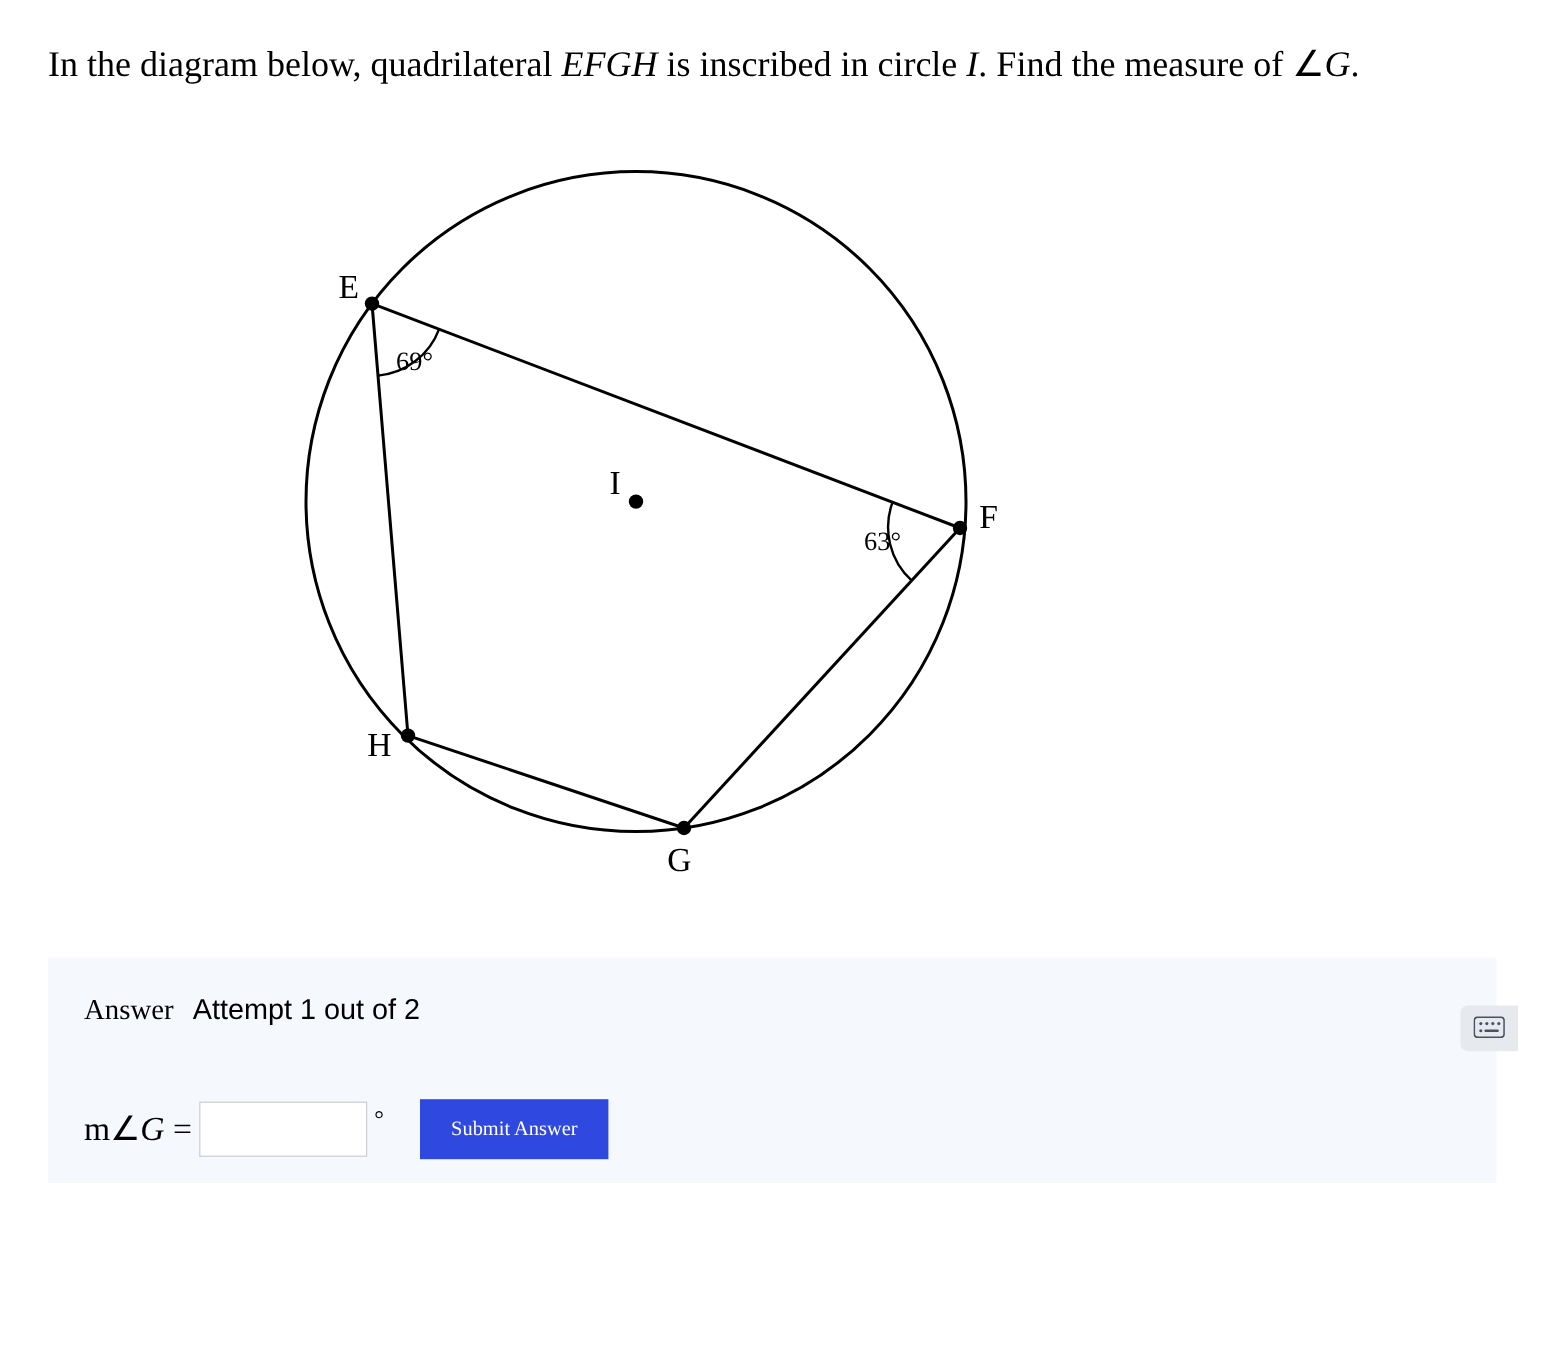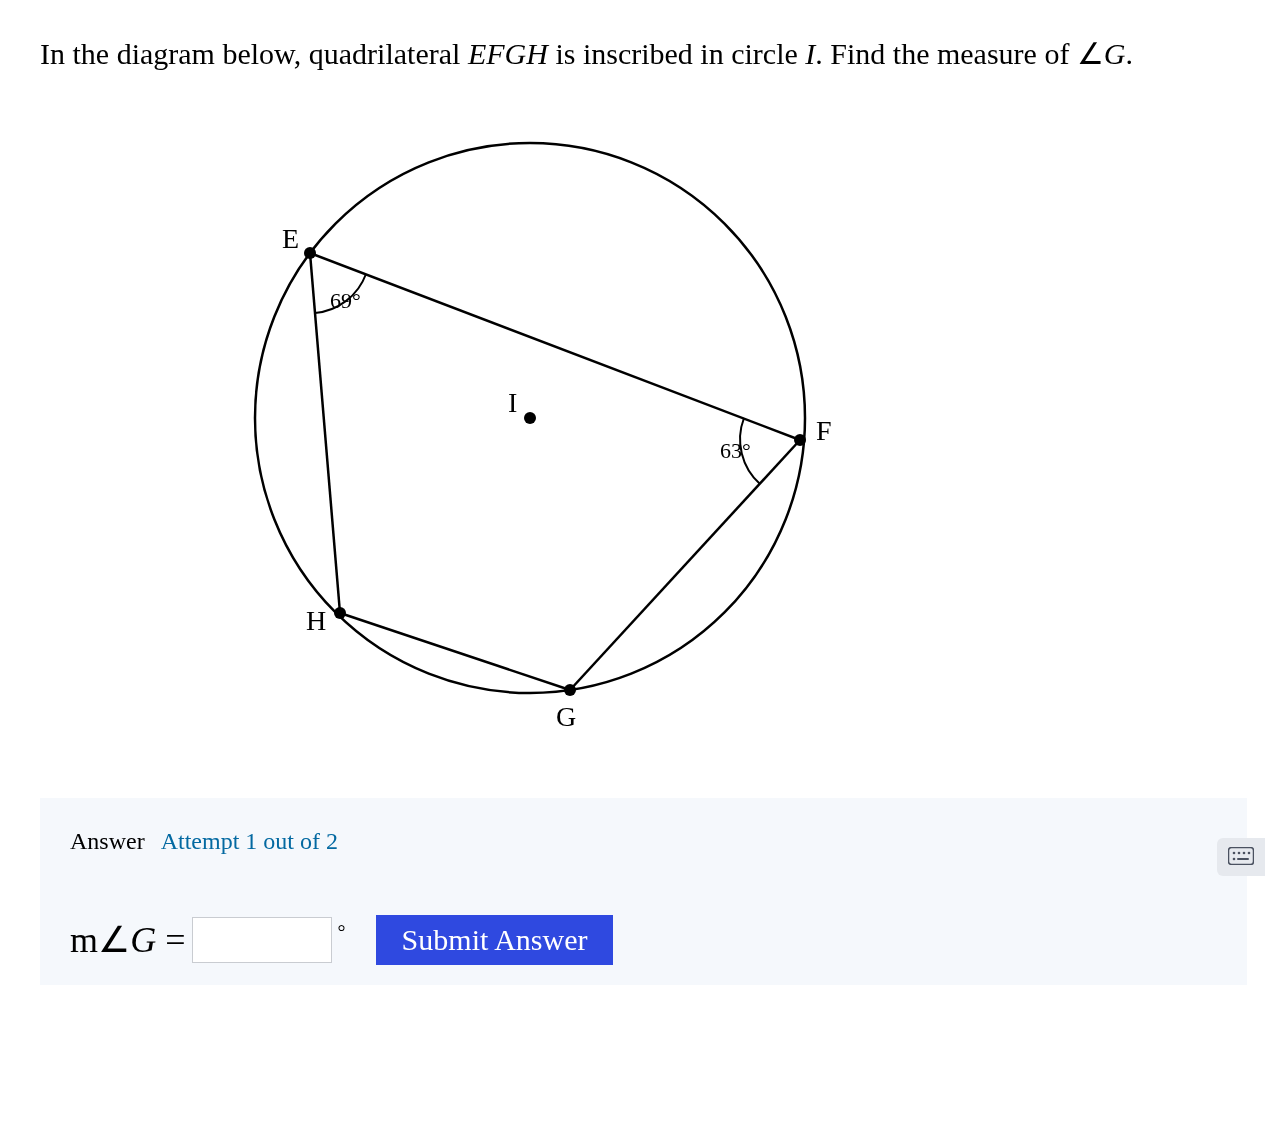--- a/index.html
+++ b/index.html
@@ -36,32 +36,32 @@
   }
   .answer-header {
     font-size: 24px;
     margin-bottom: 60px;
   }
   .answer-label {
     font-family: Georgia, serif;
     font-weight: normal;
   }
   .attempt-text {
-    color: #0369a1;
-    font-family: Liberation Serif, serif;
+    color: #000000;
+    font-family: Liberation Sans, sans-serif;
     font-weight: normal;
     margin-left: 10px;
   }
   .answer-row {
     display: flex;
     align-items: center;
     gap: 6px;
   }
   .answer-math {
-    font-size: 36px;
+    font-size: 28px;
     font-family: Georgia, serif;
   }
   .answer-input {
     width: 140px;
     height: 46px;
     border: 1px solid #c9ccd1;
     background: #fff;
     font-size: 22px;
     padding: 4px 8px;
   }
@@ -70,21 +70,21 @@
     margin-right: 24px;
     align-self: flex-start;
     margin-top: 6px;
   }
   .submit-btn {
     background: #2f49e0;
     color: #fff;
     border: none;
     height: 50px;
     padding: 0 26px;
-    font-size: 30px;
+    font-size: 17px;
     font-family: Georgia, serif;
     cursor: pointer;
   }
   .keypad-btn {
     position: absolute;
     right: -18px;
     top: 40px;
     width: 48px;
     height: 38px;
     background: #e6e9ee;

